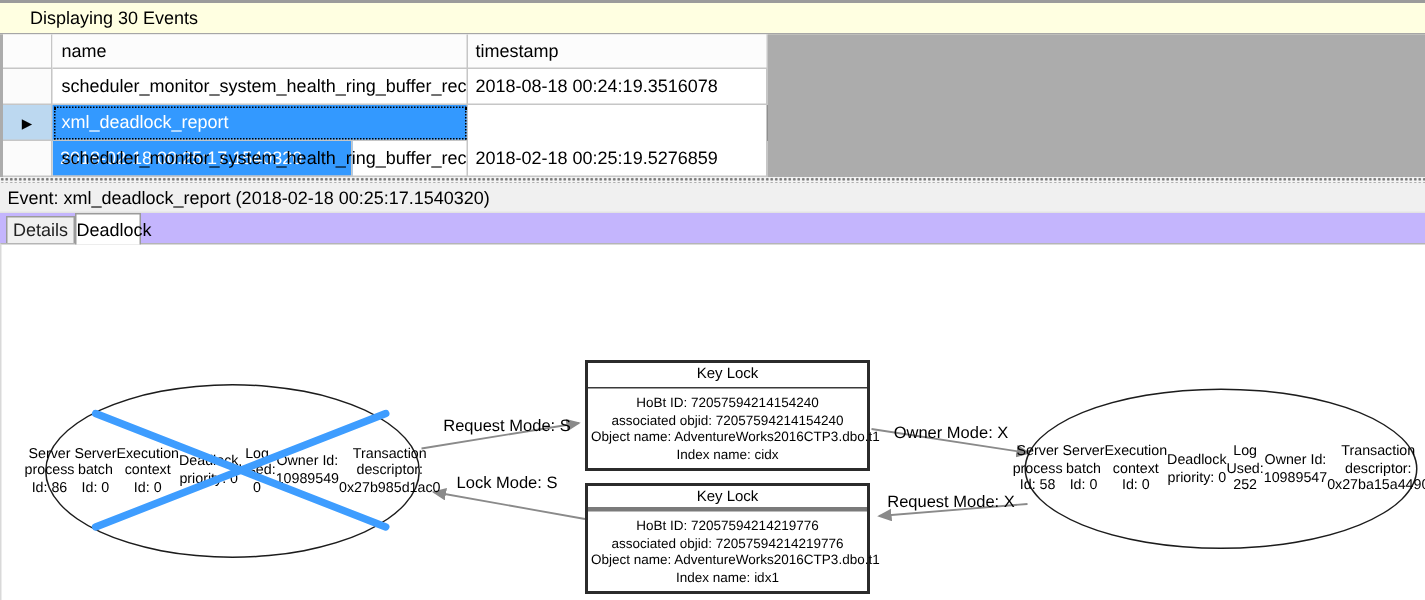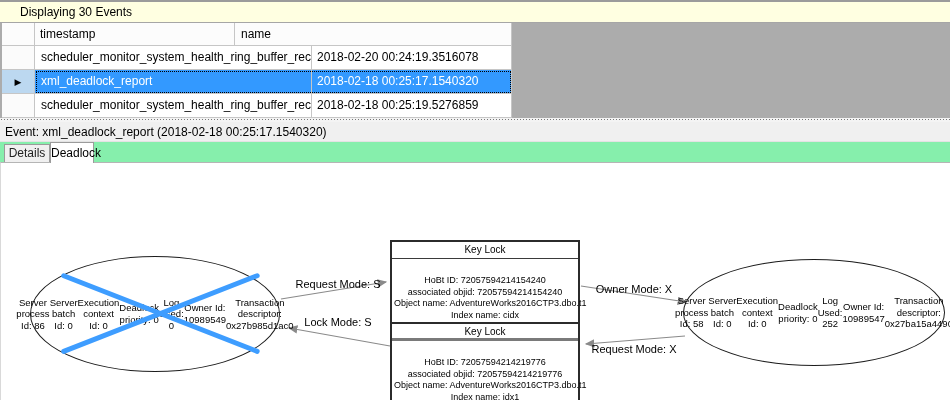--- a/index.html
+++ b/index.html
@@ -19,86 +19,86 @@
   .grid-row { display:flex; height:24px; }
   .grid-row.header { height:23px; }
   .cell { border-right:1px solid #c6c6c6; border-bottom:1px solid #c6c6c6; overflow:hidden; white-space:nowrap; }
   .cell.gutter { width:33px; flex:none; background:#fbfbfb; display:flex; align-items:center; justify-content:center; }
   .cell.name { width:277px; flex:none; padding-left:6px; line-height:23px; }
   .cell.ts   { width:200px; flex:none; padding-left:5px; line-height:23px; }
   .grid-row.header .cell { background:#fcfcfc; color:#000; }
   .row-data { display:flex; flex:none; }
   .grid-row.selected .cell.name, .grid-row.selected .cell.ts { background:var(--selection,#3399FF); color:#fff; }
   .grid-row.selected .cell.gutter { background:#bcd8f0; }
-  .grid-row.selected .row-data { outline:1px dotted #000; outline-offset:-2px; }
+  .grid-row.selected .row-data { outline:1px dotted #000; outline-offset:-2px;flex-direction:column; }
   .row-marker { font-size:9px; color:#000; }
 
   .splitter { position:absolute; left:0; top:118px; width:950px; height:4px; background:#f4f4f4;
     background-image:radial-gradient(circle, #787878 0.8px, transparent 0.95px); background-size:3px 3px; }
 
   .event-bar { position:absolute; left:0; top:122px; width:950px; height:20px; background:#f0f0f0;
     font-size:12px; line-height:20px; padding-left:5px; color:#000; border-bottom:1px solid #e3e3e3; }
 
-  .tabstrip { position:absolute; left:0; top:142px; width:950px; height:20px; background:#86efac; }
+  .tabstrip { position:absolute; left:0; top:142px; width:950px; height:20px; background:#c4b5fd; }
   .tab { position:absolute; bottom:0; font-size:12px; text-align:center; cursor:default; }
   .tab.inactive { left:4px; width:46px; height:18px; line-height:17px; background:#f0f0f0;
     border:1px solid #9b9b9b; border-bottom:none; color:#222; }
   .tab.active { left:50px; width:44px; height:21px; line-height:20px; background:#fff;
     border:1px solid #9b9b9b; border-bottom:none; bottom:-1px; z-index:3; color:#000; }
 
   .content { position:absolute; left:0; top:162px; width:950px; height:238px; background:#fff;
     border-top:1px solid #b5b5b5; border-left:1px solid #d9d9d9; }
 
   .edges-svg { position:absolute; left:0; top:0; width:950px; height:400px; z-index:1; pointer-events:none; }
 
   .node { position:absolute; z-index:2; background:#fff; }
   .ellipse { border:1px solid #1c1c1c; border-radius:50%; display:flex; 
     justify-content:center; align-items:center; text-align:center; font-size:9.5px; line-height:11.6px; color:#000; }
   .ellipse .xcross { position:absolute; left:0; top:0; width:100%; height:100%; }
 
   .rect-node { border:2px solid #2b2b2b; }
   .rect-title { height:17px; line-height:16px; text-align:center; font-size:10px; border-bottom:1px solid #3a3a3a; color:#000; }
   .rect-node.owned .rect-title { border-bottom:3px solid #7a7a7a; }
-  .rect-body { padding:4px 2px 3px 2px; font-size:9px; line-height:11.5px; text-align:center; white-space:nowrap; color:#000;margin-top:12px; }
+  .rect-body { padding:4px 2px 3px 2px; font-size:9px; line-height:11.5px; text-align:center; white-space:nowrap; color:#000; }
 
   .edge-label { position:absolute; z-index:3; font-size:11px; color:#000; text-align:center; }
 
   #ellipse-left  { left:30px;  top:256px; width:250px; height:116px; }
   #ellipse-right { left:683px; top:259px; width:262px; height:107px; }
   #rect-top      { left:390px; top:240px; width:190px; }
   #rect-bottom   { left:390px; top:322px; width:190px; }
 
   #lbl-edge0 { left:292px; top:278px; width:92px; }
   #lbl-edge1 { left:294px; top:316px; width:88px; }
   #lbl-edge2 { left:592px; top:283px; width:84px; }
-  #lbl-edge3 { left:588px; top:343px; width:92px; }
+  #lbl-edge3 { left:588px; top:329px; width:92px; }
 </style>
 </head>
 <body>
 
 <div class="screen">
 
   <div class="top-edge"></div>
 
   <div class="info-bar">Displaying 30 Events</div>
 
   <div class="grid-backdrop"></div>
 
   <div class="grid">
     <div class="grid-row header">
       <div class="cell gutter"></div>
+      <div class="cell name">name</div>
       <div class="cell ts">timestamp</div>
-      <div class="cell name">name</div>
     </div>
 
     <div class="grid-row">
       <div class="cell gutter"></div>
       <div class="row-data">
         <div class="cell name">scheduler_monitor_system_health_ring_buffer_recorded</div>
-        <div class="cell ts">2018-02-20 00:24:19.3516078</div>
+        <div class="cell ts">2018-08-18 00:24:19.3516078</div>
       </div>
     </div>
 
     <div class="grid-row selected">
       <div class="cell gutter">
         <span class="row-marker">▶</span>
       </div>
       <div class="row-data">
         <div class="cell name">xml_deadlock_report</div>
         <div class="cell ts">2018-02-18 00:25:17.1540320</div>

